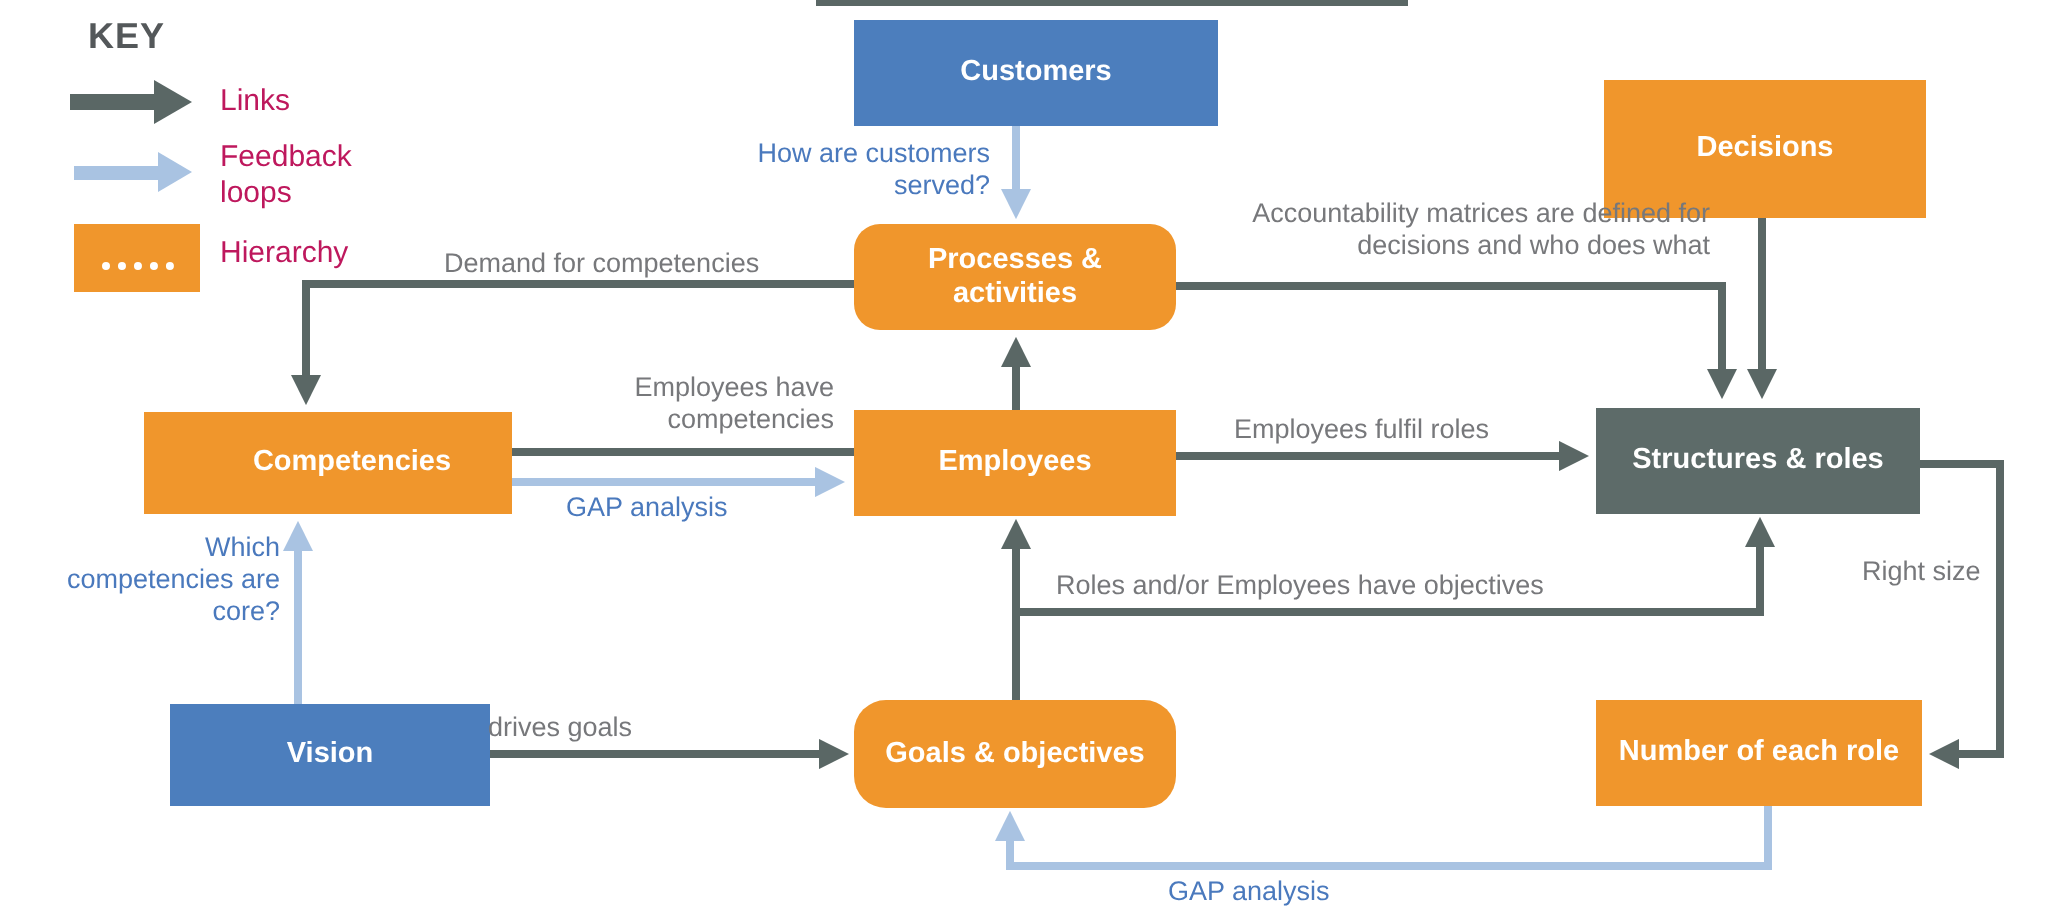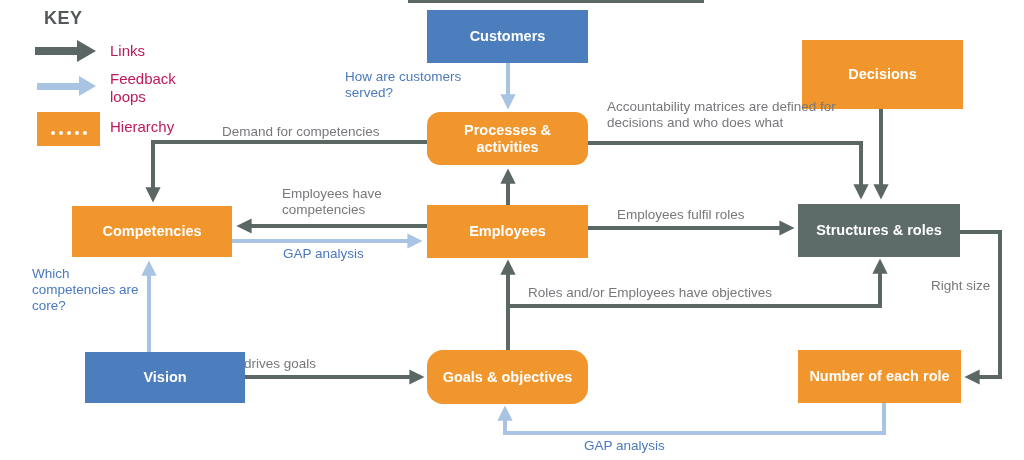--- a/index.html
+++ b/index.html
@@ -10,21 +10,21 @@
   .wires{position:absolute;left:0;top:0;width:1024px;height:460px;}
   .node{
     position:absolute;display:flex;align-items:center;justify-content:center;
     color:#ffffff;font-weight:bold;font-size:14.5px;text-align:center;line-height:1.15;
   }
   .node.orange{background:#F0962C;}
   .node.blue{background:#4C7EBD;}
   .node.dark{background:#5D6B69;}
   .nlabel.narrow{max-width:108px;display:inline-block;}
   .lbl{
-    position:absolute;color:#77787B;font-size:13.5px;line-height:1.18;white-space:nowrap;
+    position:absolute;color:#77787B;font-size:13.5px;line-height:1.18;white-space:nowrap;text-align:right;
   }
   .lbl.wrap{white-space:normal;}
   .lbl.blue{color:#4A79BD;}
   .key-title{
     position:absolute;left:44px;top:8px;color:#54585A;font-size:18px;font-weight:bold;letter-spacing:0.5px;
   }
   .karrow{position:absolute;display:flex;align-items:center;}
   .karrow .bar{display:block;}
   .karrow .head{display:block;width:0;height:0;}
   .bar.dark{width:42px;height:8px;background:#5A6765;}
@@ -86,30 +86,30 @@
     <span class="bar light"></span>
       <span class="head light"></span>
   </div>
   <div class="klabel" style="left:110px;top:70px;width:95px;">Feedback loops</div>
 
   <div class="kswatch">
     <span class="kdots"></span>
   </div>
   <div class="klabel" style="left:110px;top:118px;">Hierarchy</div>
 
-  <div class="node blue" style="left:427px;top:10px;width:161px;height:53px;">
+  <div class="node blue" style="left:427px;top:10px;width:182px;height:53px;">
     <span class="nlabel">Customers</span>
   </div>
   <div class="node orange" style="left:427px;top:112px;width:161px;height:53px;border-radius:13px;">
     <span class="nlabel narrow">Processes &amp; activities</span>
   </div>
   <div class="node orange" style="left:802px;top:40px;width:161px;height:69px;">
     <span class="nlabel">Decisions</span>
   </div>
-  <div class="node orange" style="left:72px;top:206px;width:160px;height:51px;">
+  <div class="node orange" style="left:72px;top:206px;width:160px;height:51px;padding-left:24px;">
     <span class="nlabel">Competencies</span>
   </div>
   <div class="node orange" style="left:427px;top:205px;width:161px;height:53px;">
     <span class="nlabel">Employees</span>
   </div>
   <div class="node dark" style="left:798px;top:204px;width:162px;height:53px;">
     <span class="nlabel">Structures &amp; roles</span>
   </div>
   <div class="node blue" style="left:70px;top:352px;width:160px;height:51px;margin-left:15px;">
     <span class="nlabel">Vision</span>

